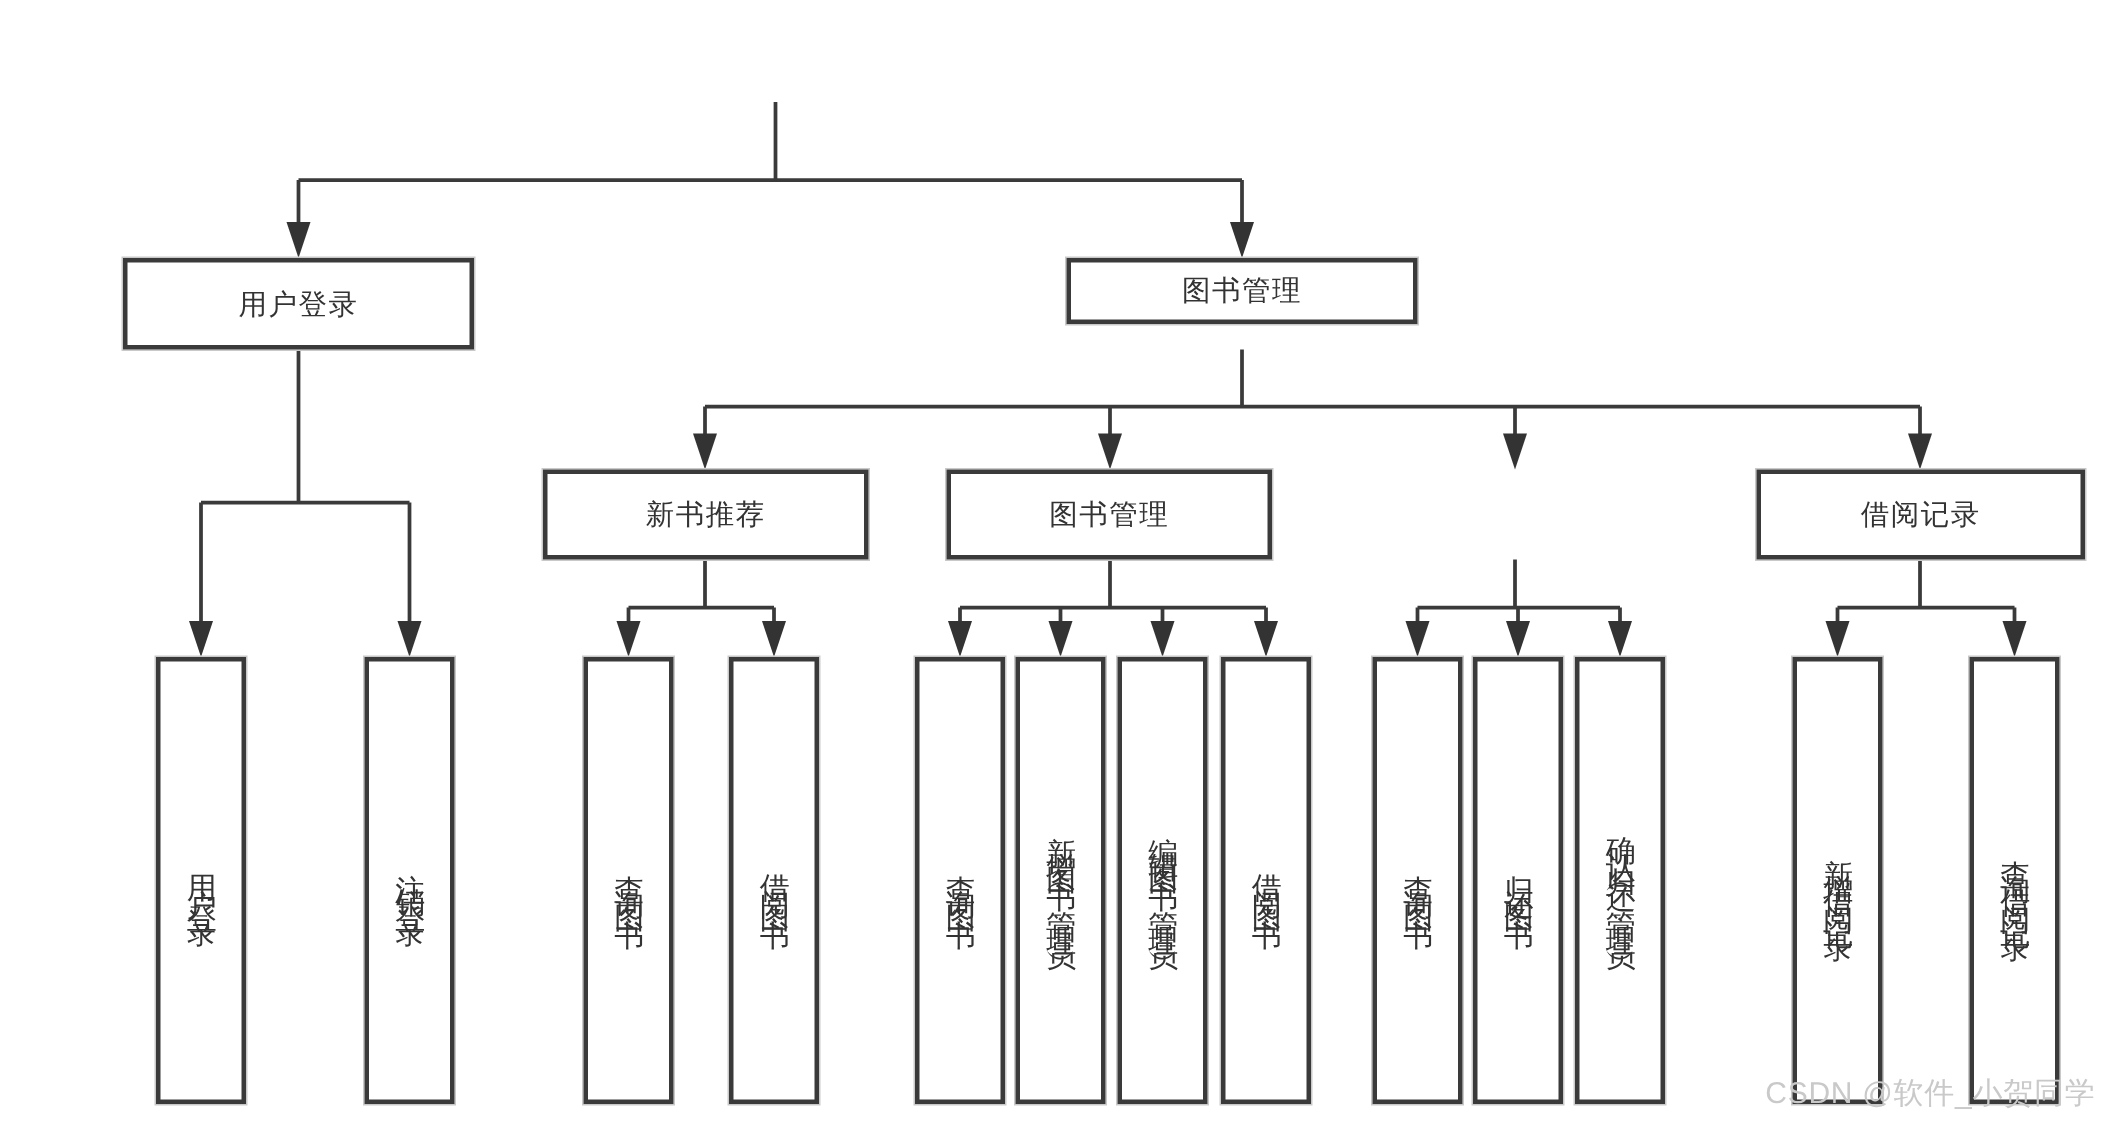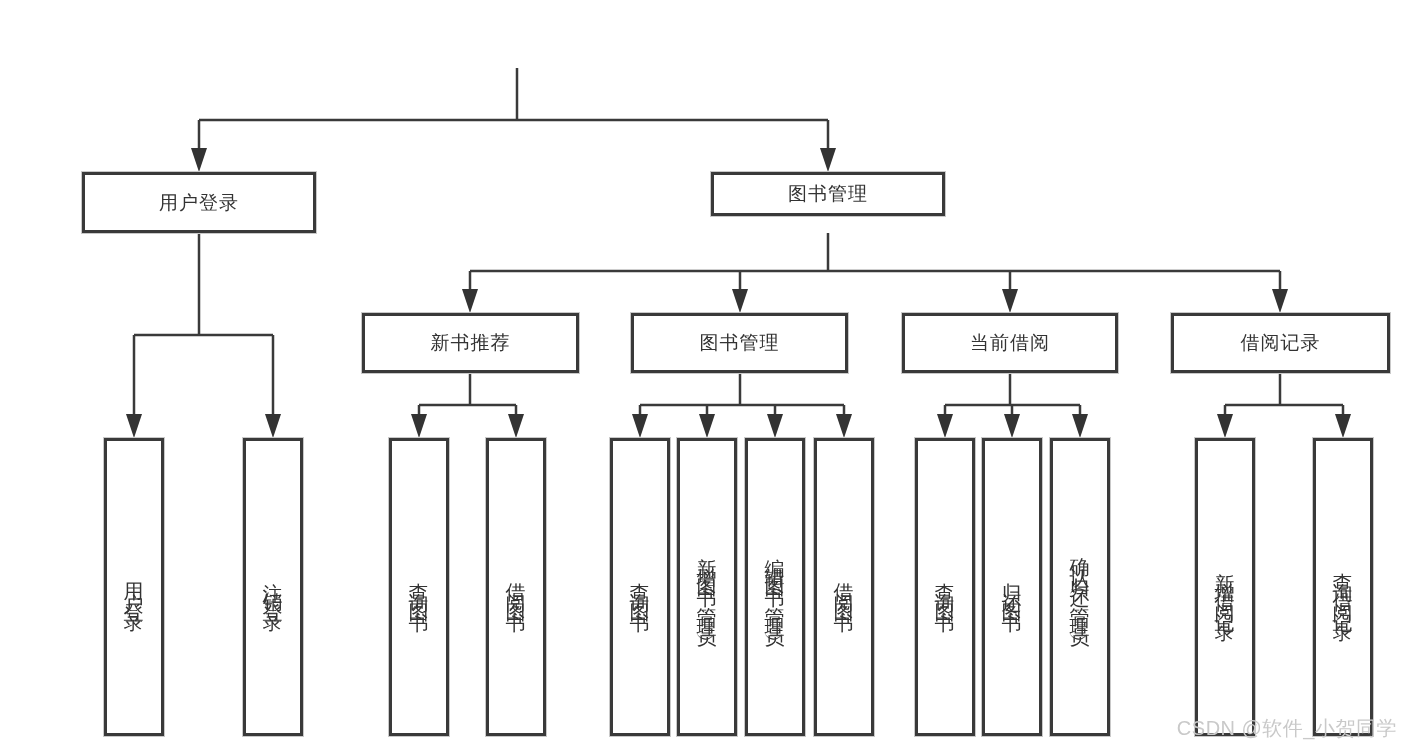--- a/index.html
+++ b/index.html
@@ -119,23 +119,20 @@
   <div class="node h2" style="left:711px;top:172px;width:234px;height:44px;">
     <span>图书管理</span>
   </div>
 
   <div class="node h3" style="left:362px;top:313px;width:217px;height:60px;">
     <span>新书推荐</span>
   </div>
   <div class="node h3" style="left:631px;top:313px;width:217px;height:60px;">
     <span>图书管理</span>
   </div>
-  <div class="node h3" style="left:902px;top:313px;width:216px;height:60px;">
-    <span>当前借阅</span>
-  </div>
   <div class="node h3" style="left:1171px;top:313px;width:219px;height:60px;align-items:center;">
     <span>借阅记录</span>
   </div>
 
   <div class="node leaf" style="left:104px;top:438px;">
     <span class="vtext">用户登录</span>
   </div>
   <div class="node leaf" style="left:243px;top:438px;">
     <span class="vtext">注销登录</span>
   </div>

